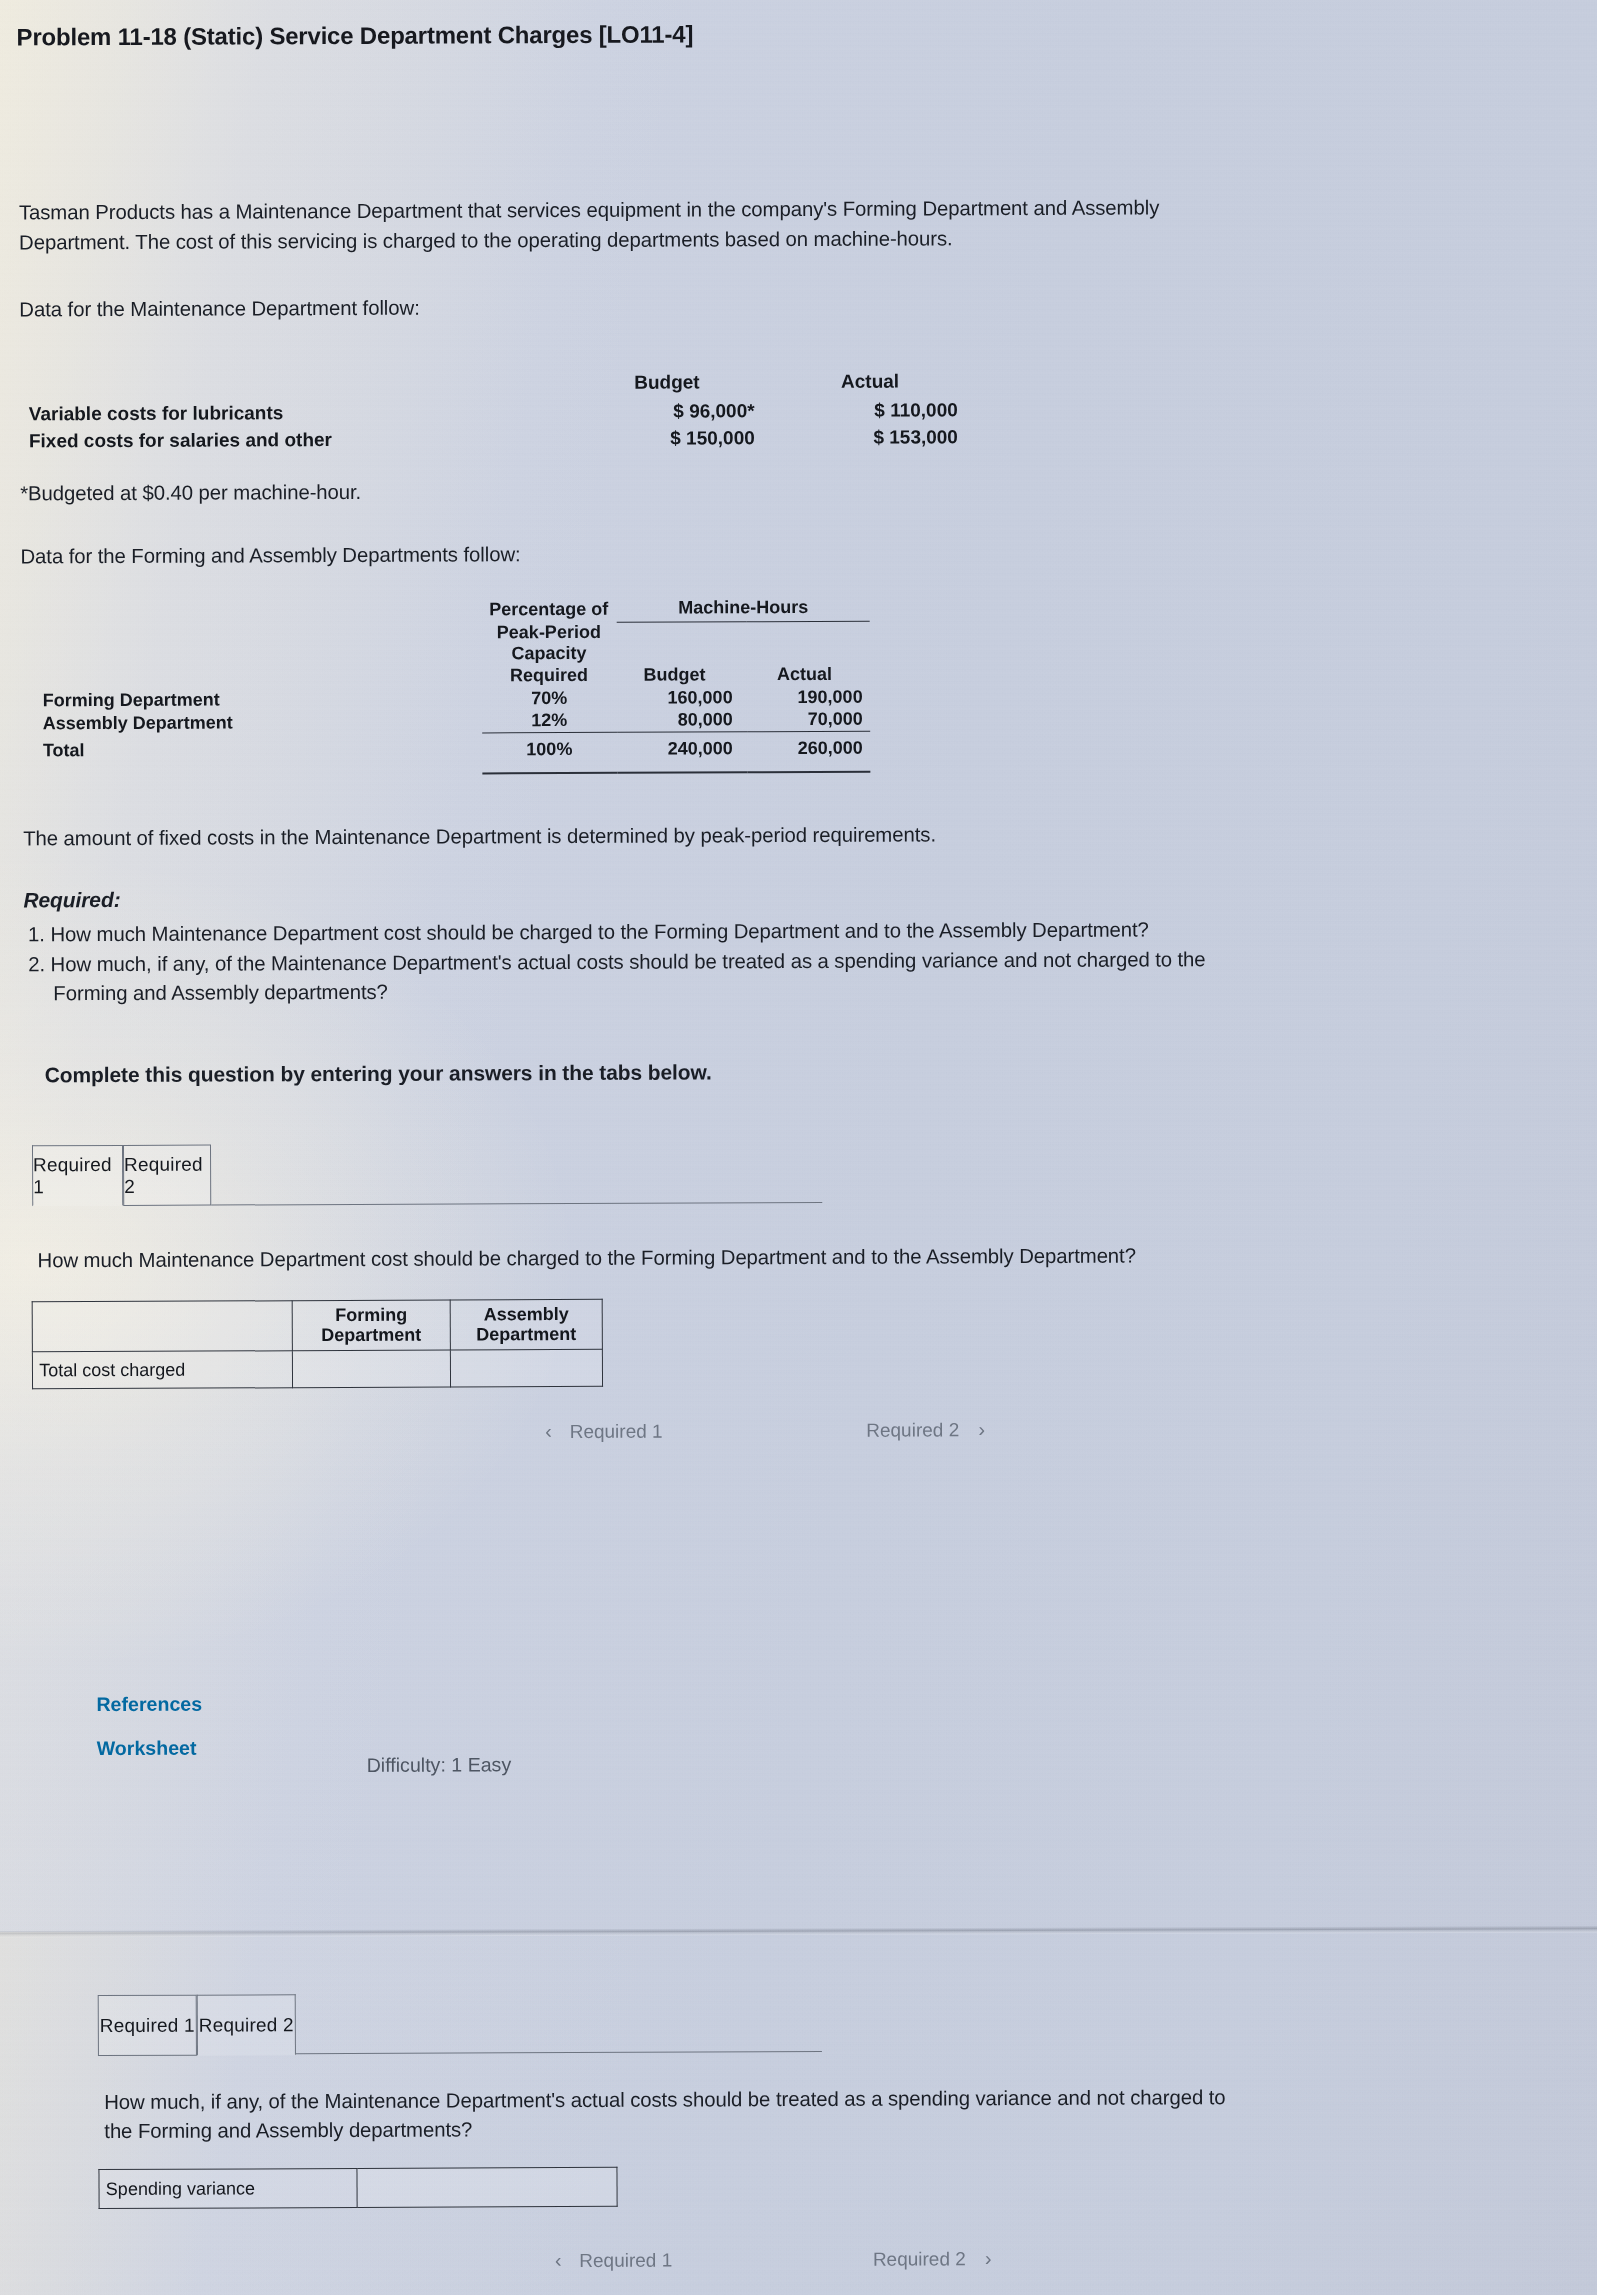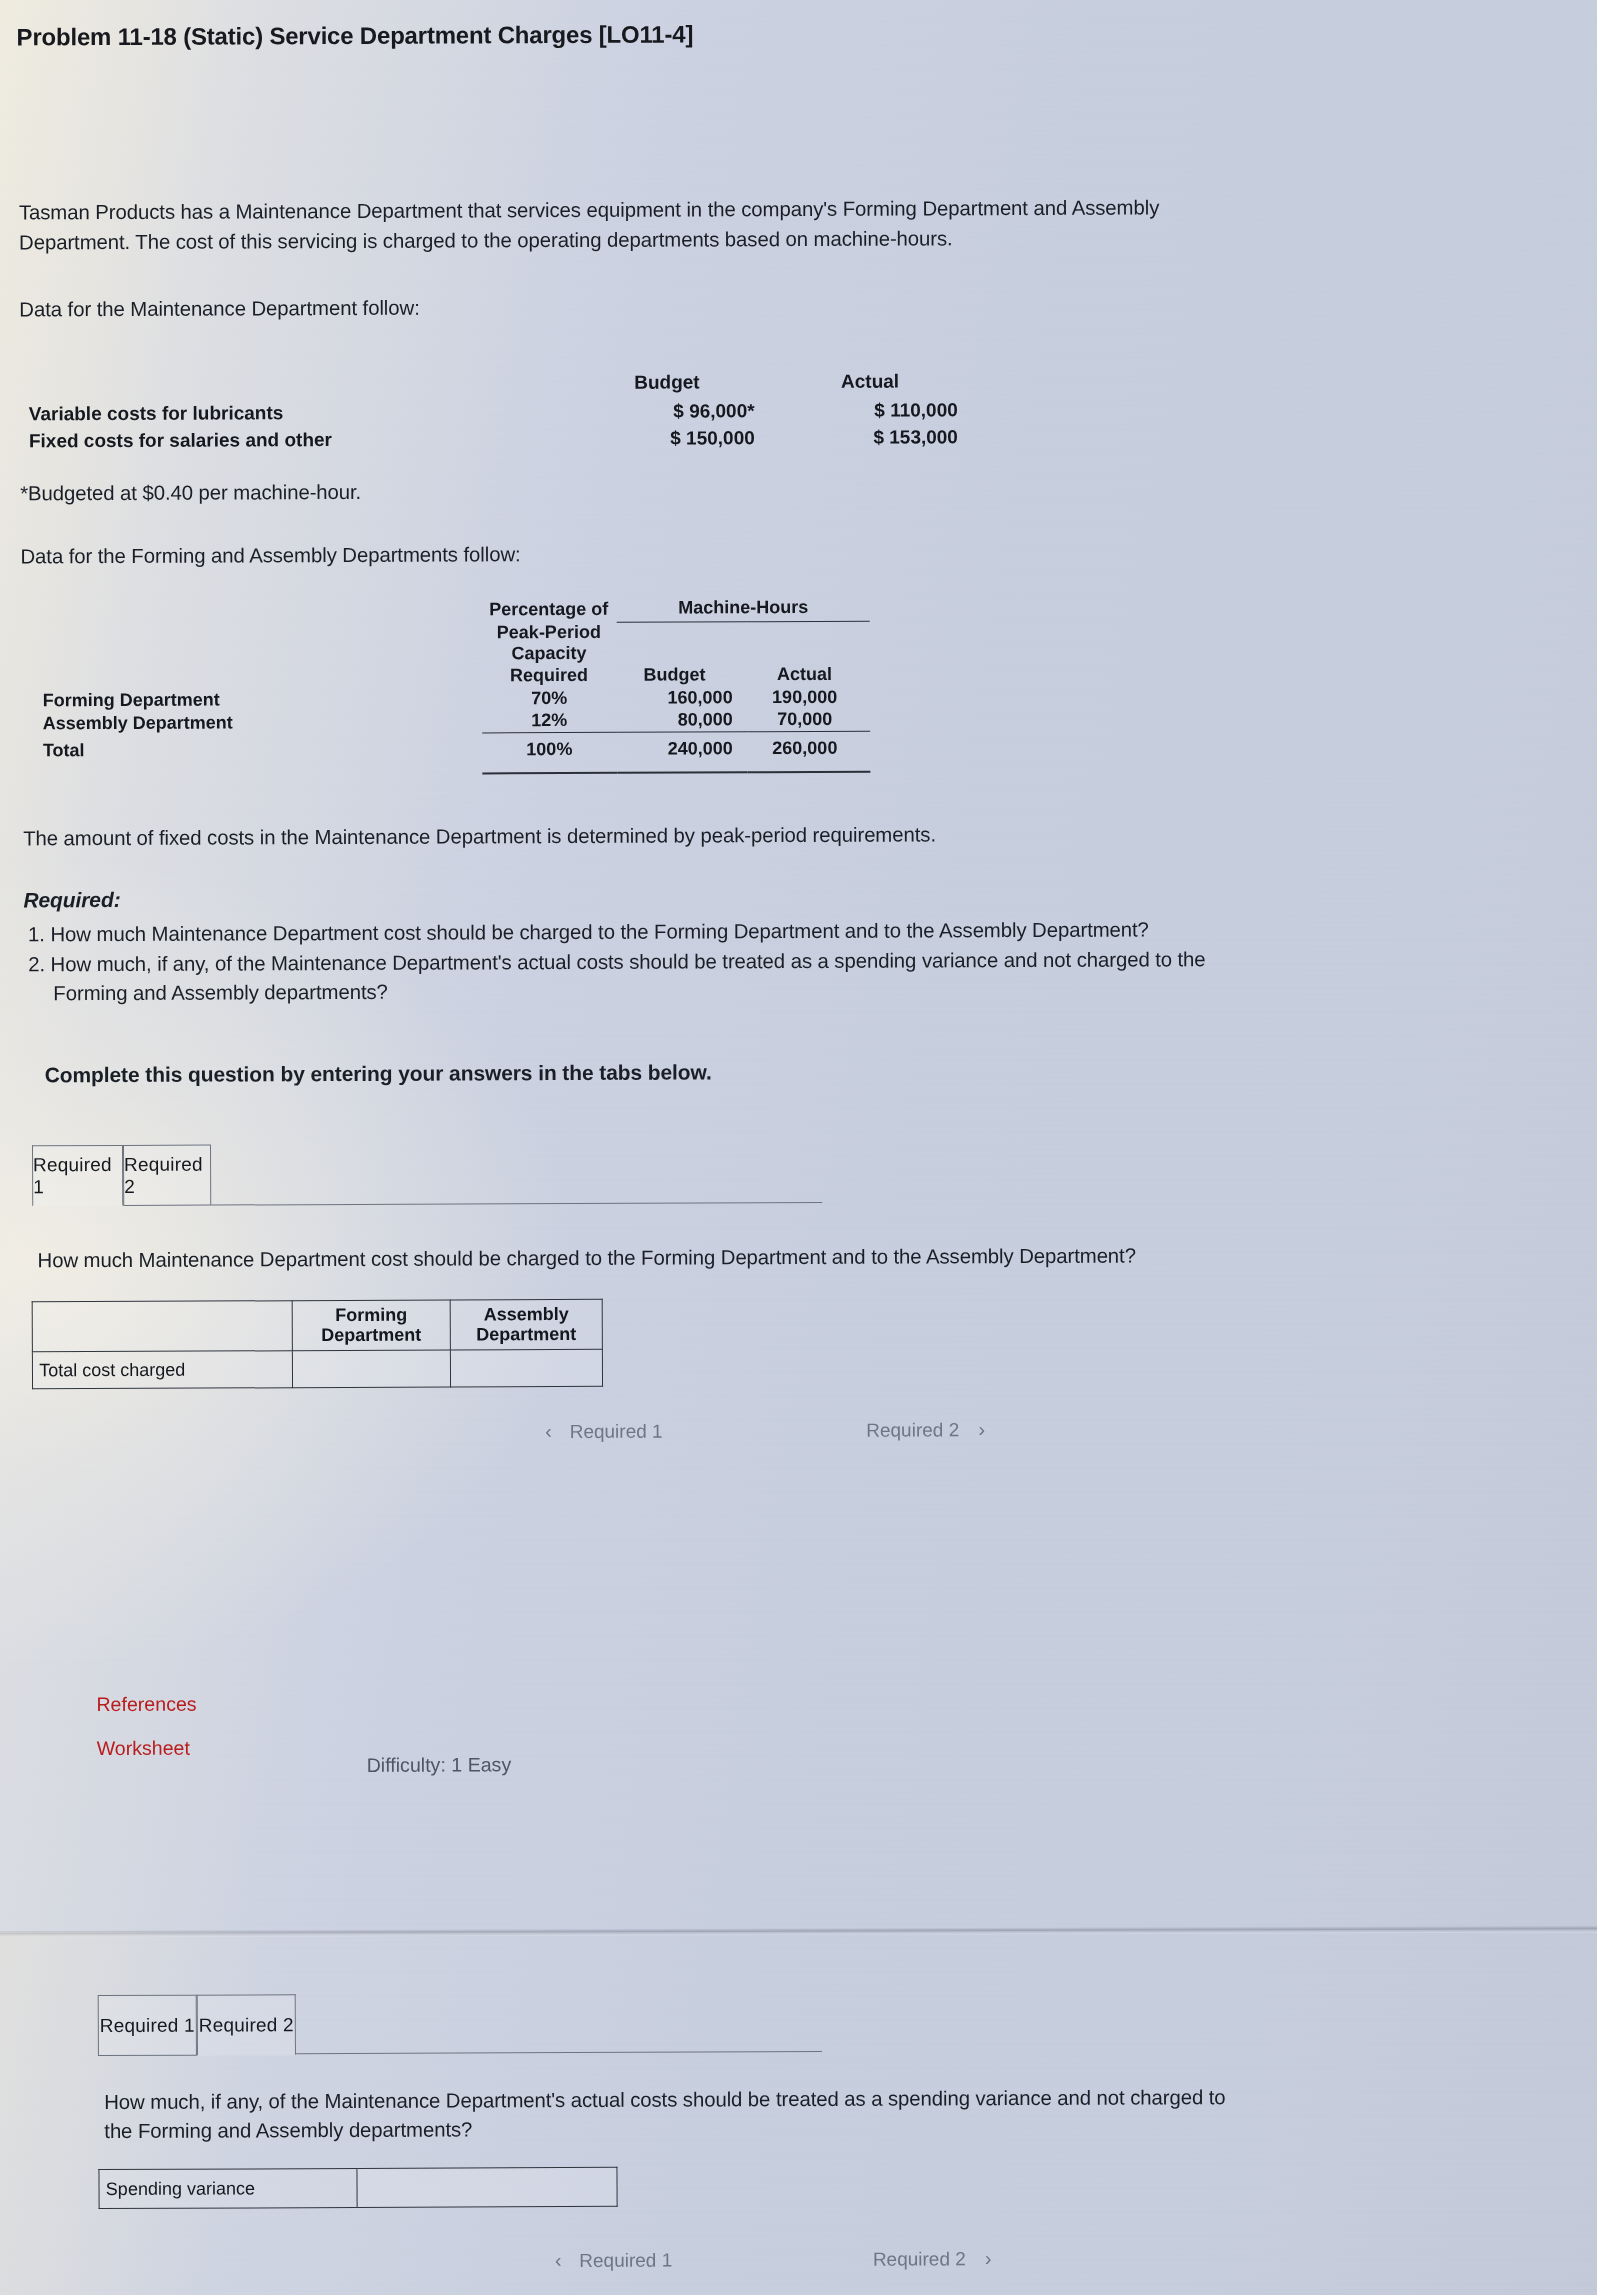--- a/index.html
+++ b/index.html
@@ -118,21 +118,21 @@
     left: 31px; top: 596px;
     width: 879px;
     font-size: 18px;
     color: #15181e;
   }
   #fa-table table { border-collapse: collapse; }
   #fa-table td, #fa-table th { font-weight: bold; white-space: nowrap; padding: 0.8px 0; }
   #fa-table .c-lbl { width: 439px; text-align: left; padding-left: 12.6px;}
   #fa-table .c-pct { width: 135px; text-align: center; }
   #fa-table .c-bud { width: 116px; text-align: right; padding-right: 14px;}
-  #fa-table .c-act { width: 116px; text-align: center; padding-right: 7.8px;}
+  #fa-table .c-act { width: 116px; text-align: right; padding-right: 7.8px;}
   #fa-table .mh-head { text-align: center; border-bottom: 1.6px solid #2a2f39; padding-bottom: 1.6px;}
   #fa-table .stack { text-align: center; line-height: 1.08; }
   #fa-table .rule-top td { border-top: 1.6px solid #2a2f39; }
   #fa-table .dbl td { border-bottom: 2.4px double #2a2f39; height: 6.3px; }
   #fa-table .totalrow td { padding-top: 5.5px; padding-bottom: 3.9px; }
 
   
   .tabstrip { position: absolute; }
   .tab {
     position: absolute;
@@ -167,21 +167,21 @@
     padding: 0;
   }
   .ansgrid .hcell { text-align: center; line-height: 1.08; vertical-align: middle; }
   .ansgrid .rowlbl { text-align: left; padding-left: 6.3px; font-weight: normal; }
   .ansgrid .inputcell { background: rgba(255,255,255,0.16); }
 
   
   .pager { position: absolute; font-size: 19px; color: #6e7684; white-space: nowrap; text-align: right; }
   .pager .chev { font-size: 19.6px; }
 
-  .meta { position: absolute; font-size: 19.6px; font-weight: normal; color: #b91c1c; }
+  .meta { position: absolute; font-size: 19.6px; font-weight: bold; color: #0369a1; }
   .meta.light { font-weight: normal; color: #4e5663; }
 </style>
 </head>
 <body>
 
 <div id="photo">
   <div class="sheet-upper"></div>
   <div class="sheet-fold"></div>
   <div class="sheet-lower"></div>
 </div>

